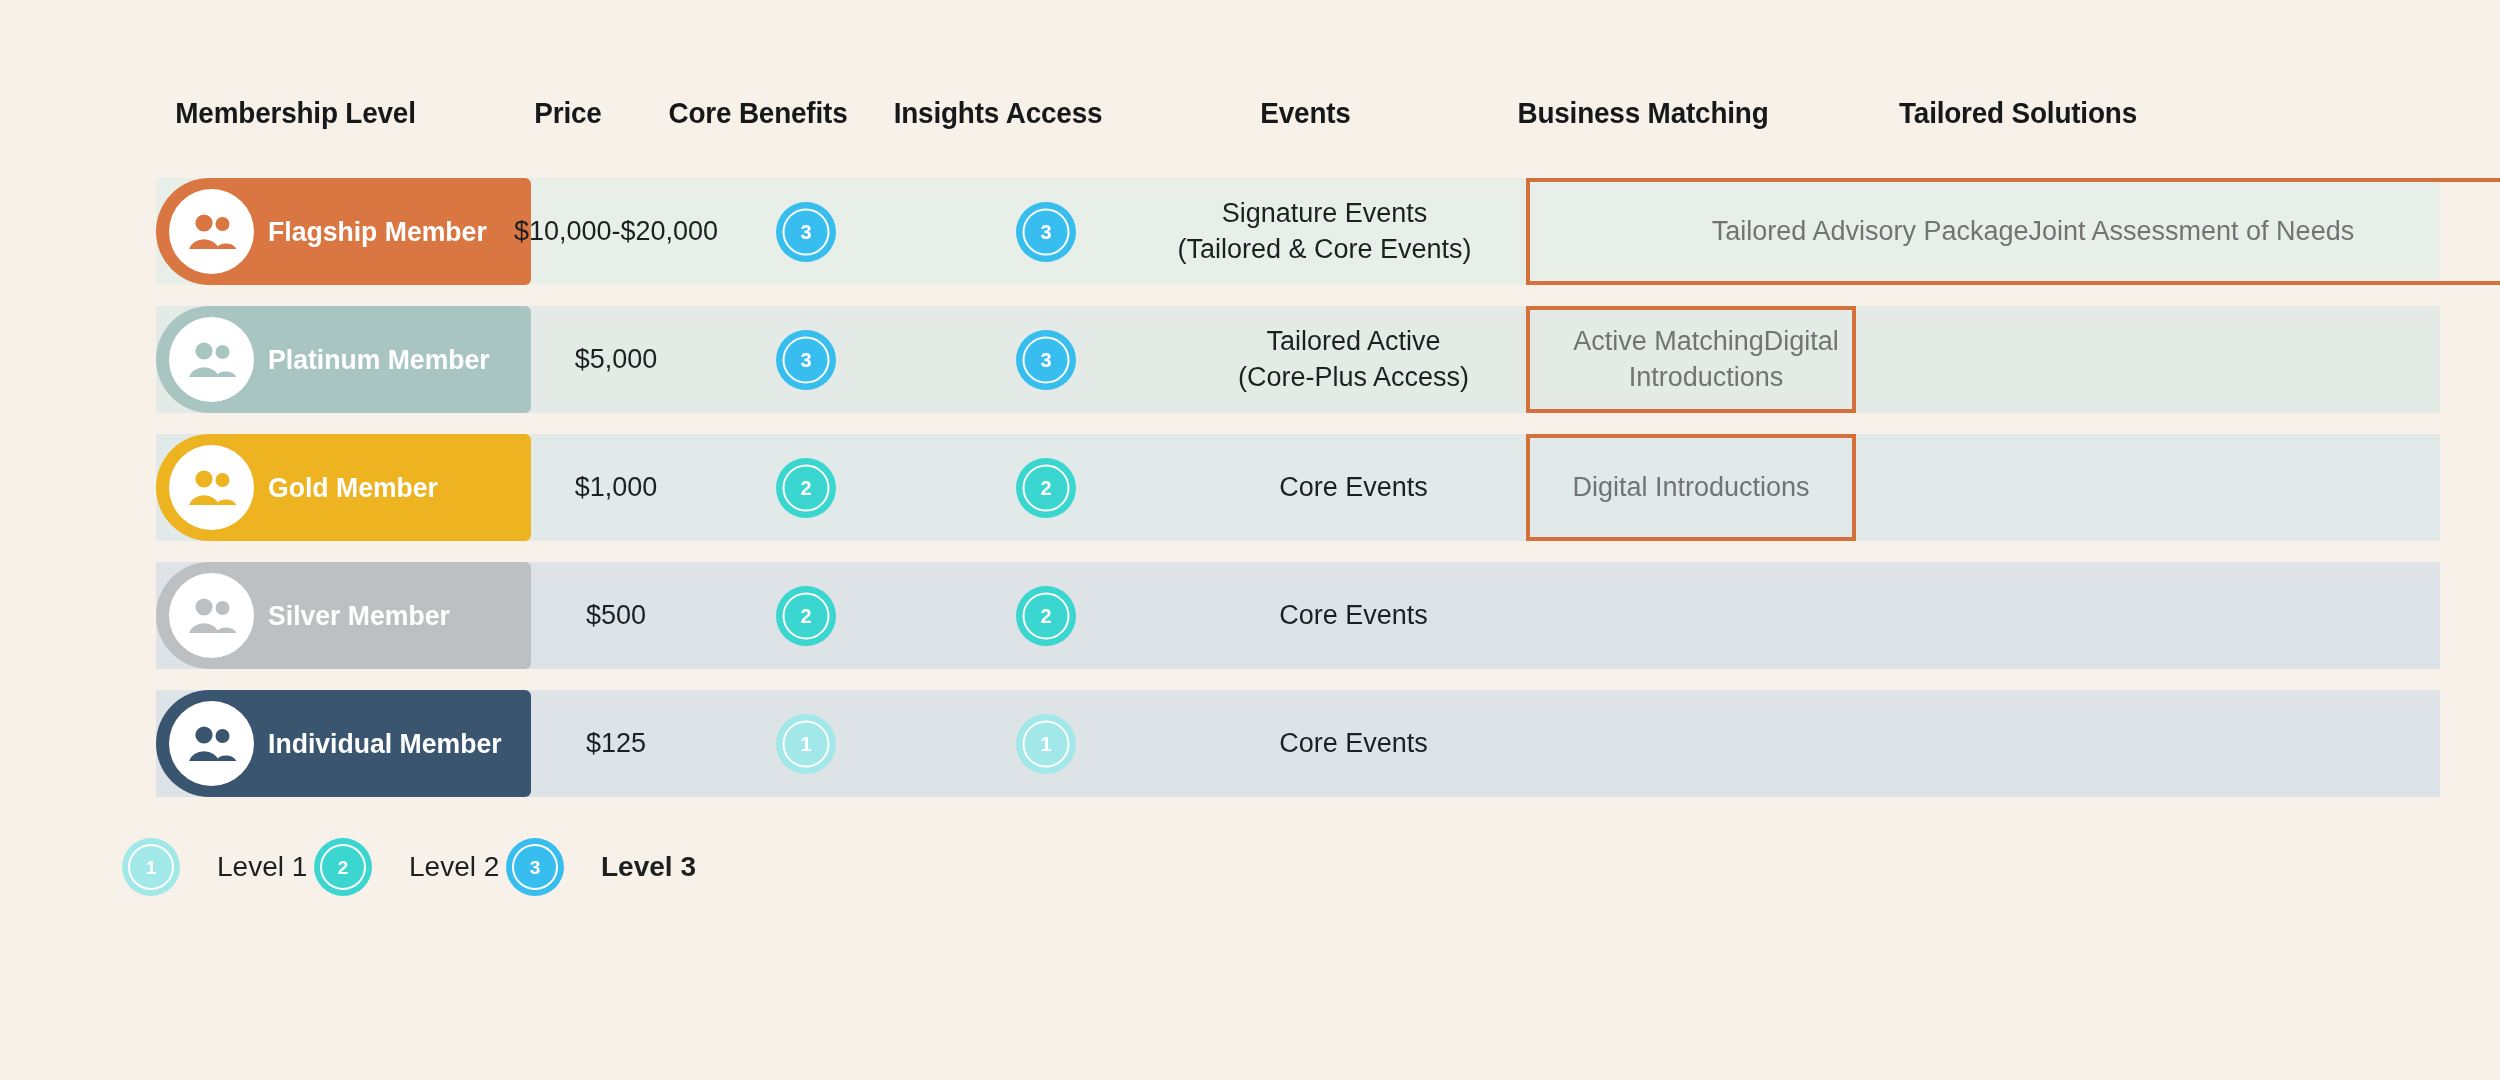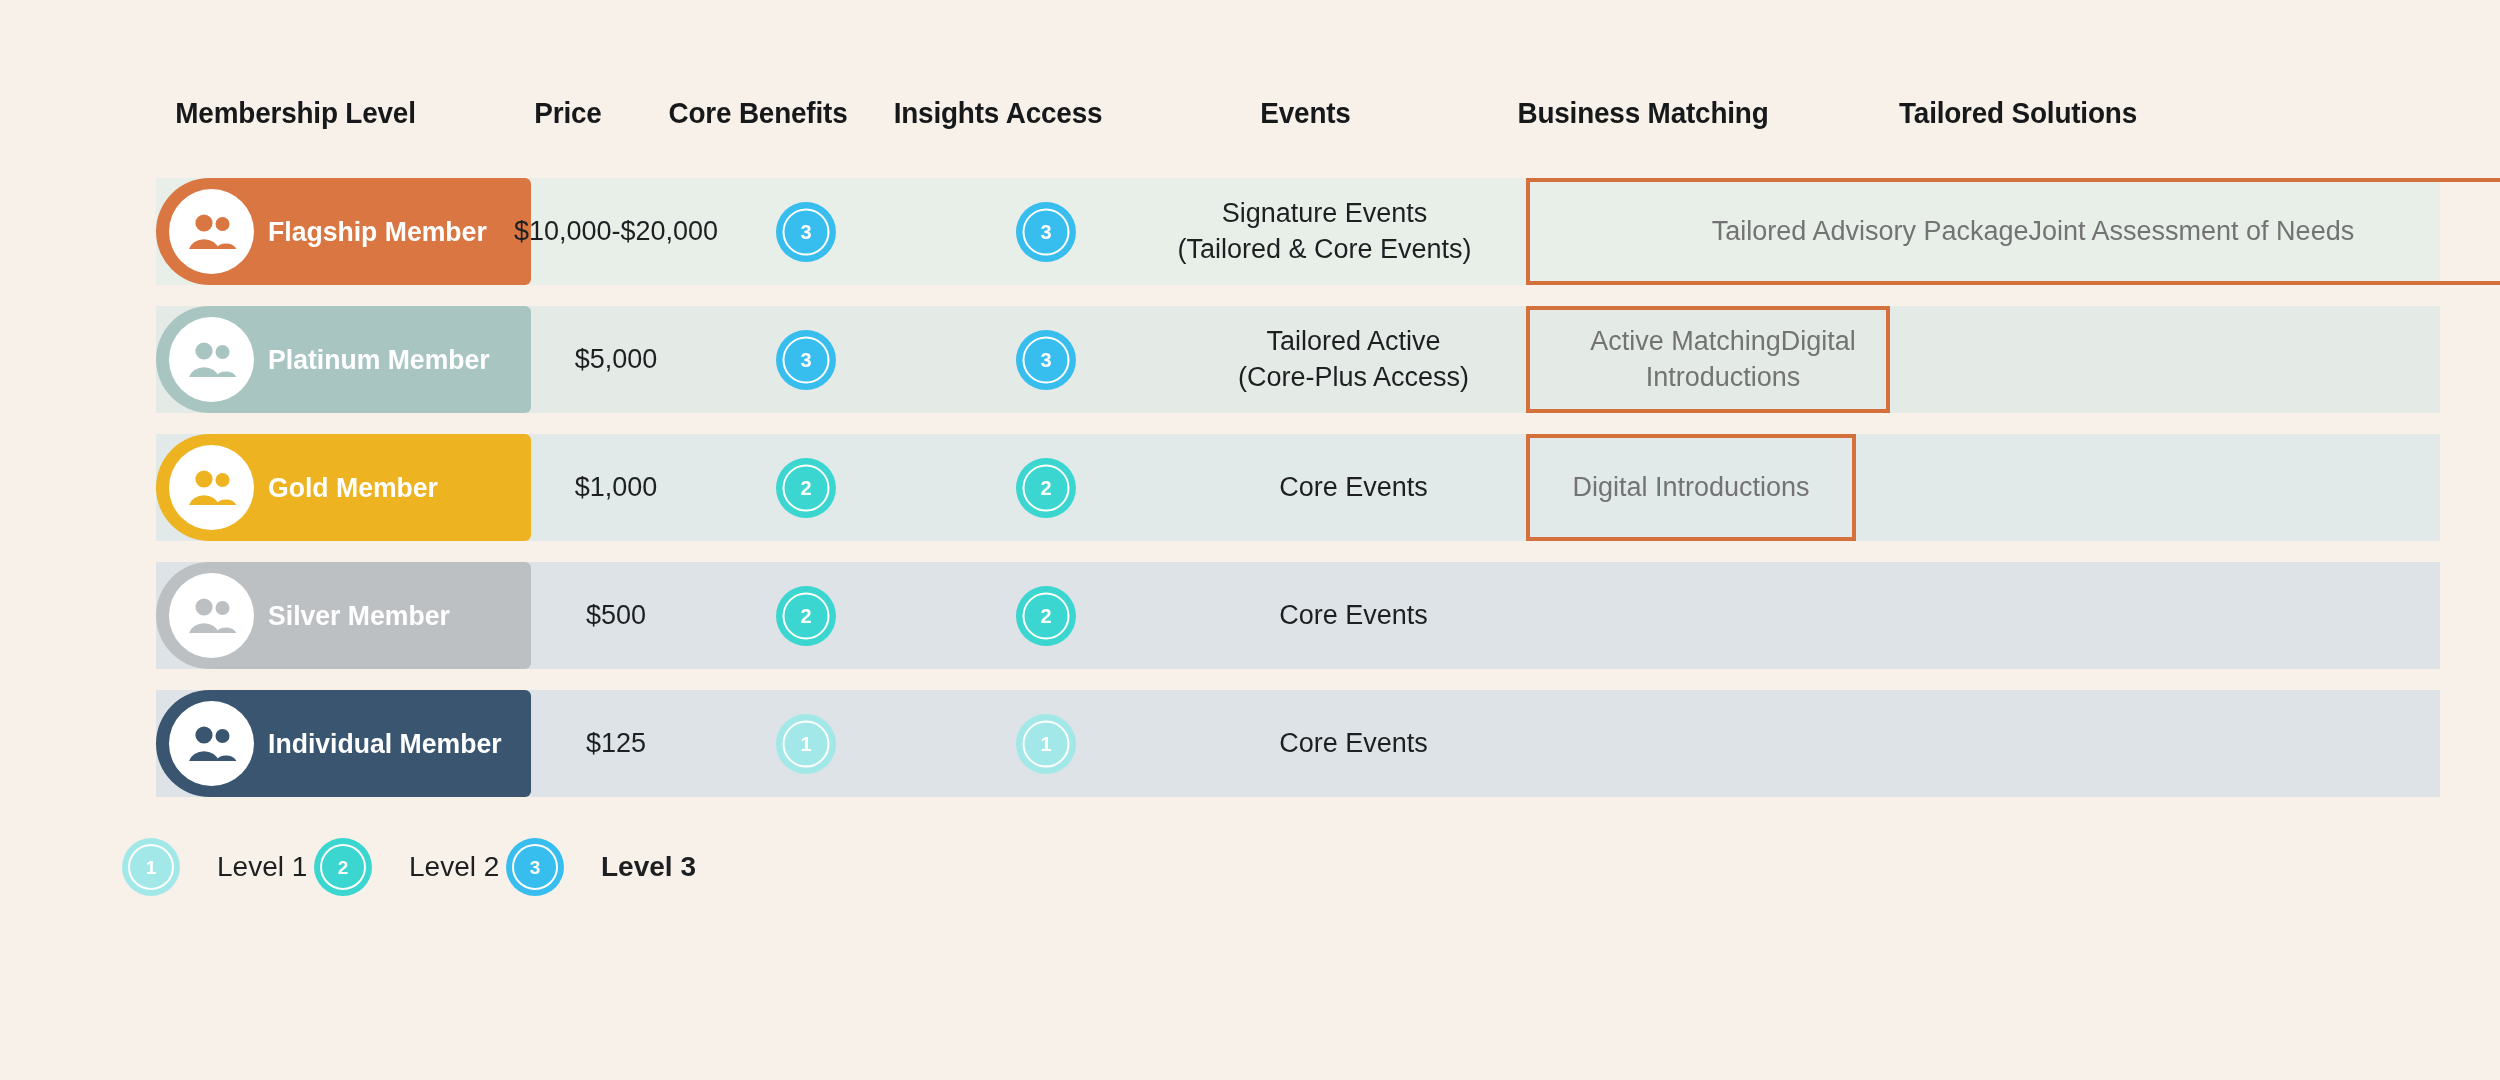--- a/index.html
+++ b/index.html
@@ -194,21 +194,21 @@
         <div class="badge" style="left:890px;background:#38bdef;">
           <span class="ring"></span>
           <span class="num">3</span>
         </div>
         <div class="cell" style="left:1025px;width:345px;">
           <div>
             <span>Tailored Active</span>
             <span>(Core-Plus Access)</span>
           </div>
         </div>
-        <div class="callout" style="left:1370px;width:364px;padding-left:30px;">
+        <div class="callout" style="left:1370px;width:330px;padding-left:30px;">
           <div><span>Active Matching</span><span>Digital Introductions</span></div>
         </div>
       </div>
       <div class="row" style="top:256px;">
         <div class="row-bg" style="background:#e1e9e9;"></div>
         <div class="pill" style="background:#edb320;">
           <span class="pill-icon">
             <svg width="52" height="40" viewBox="0 0 52 40" aria-hidden="true">
               <circle cx="18" cy="11" r="8.6" fill="#edb320"></circle>
               <circle cx="36.5" cy="12" r="7" fill="#edb320"></circle>

